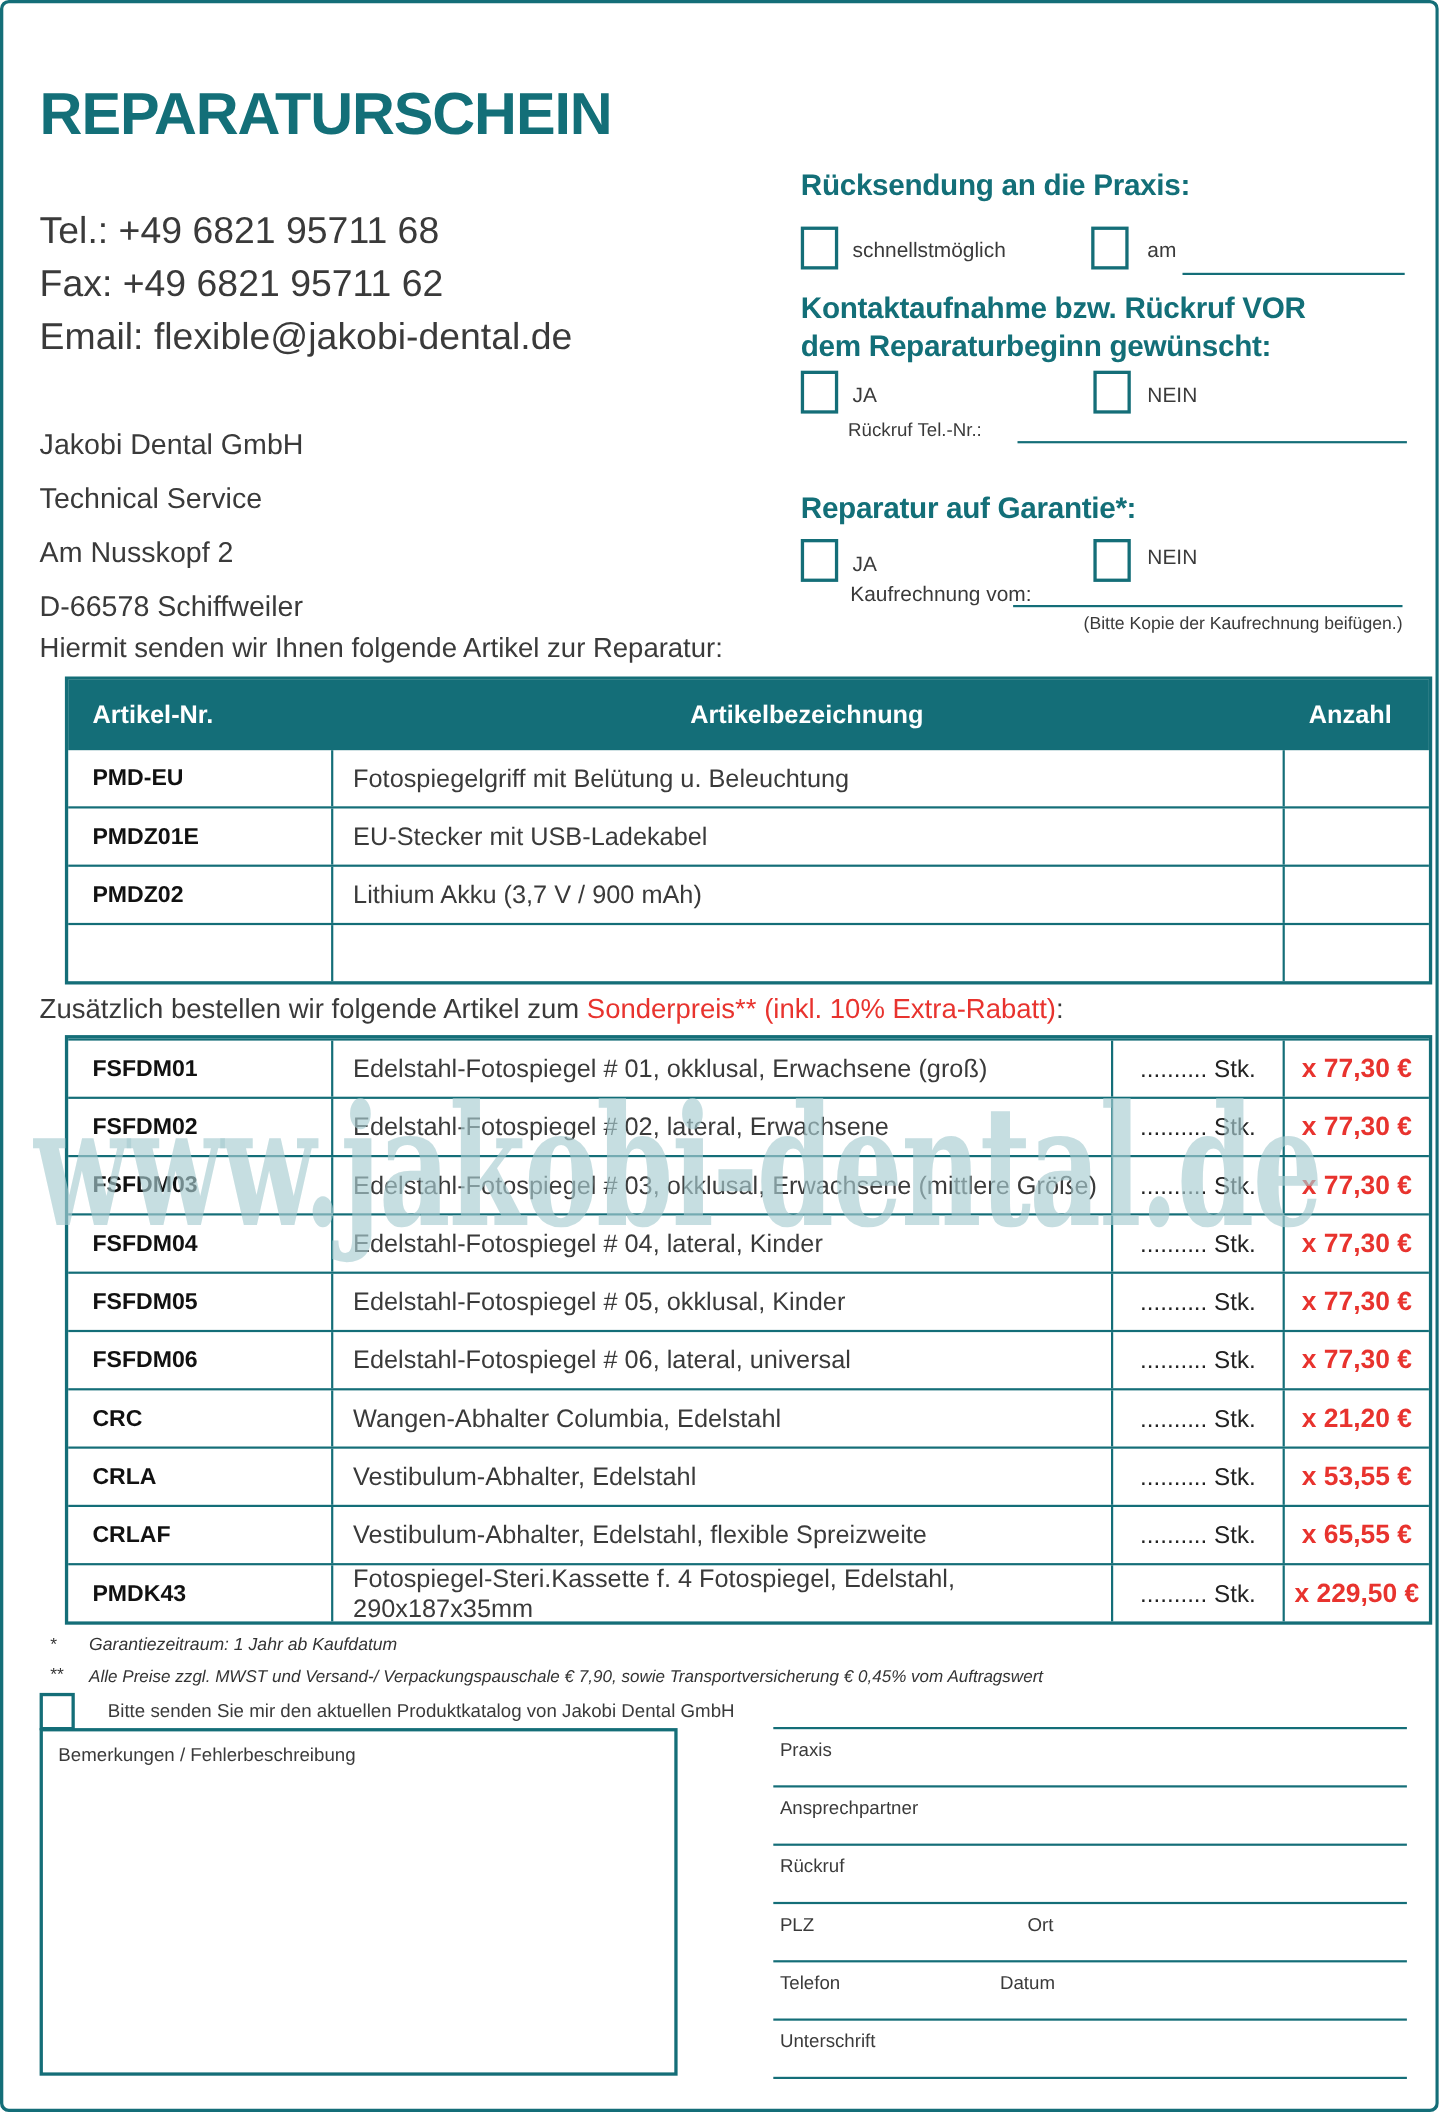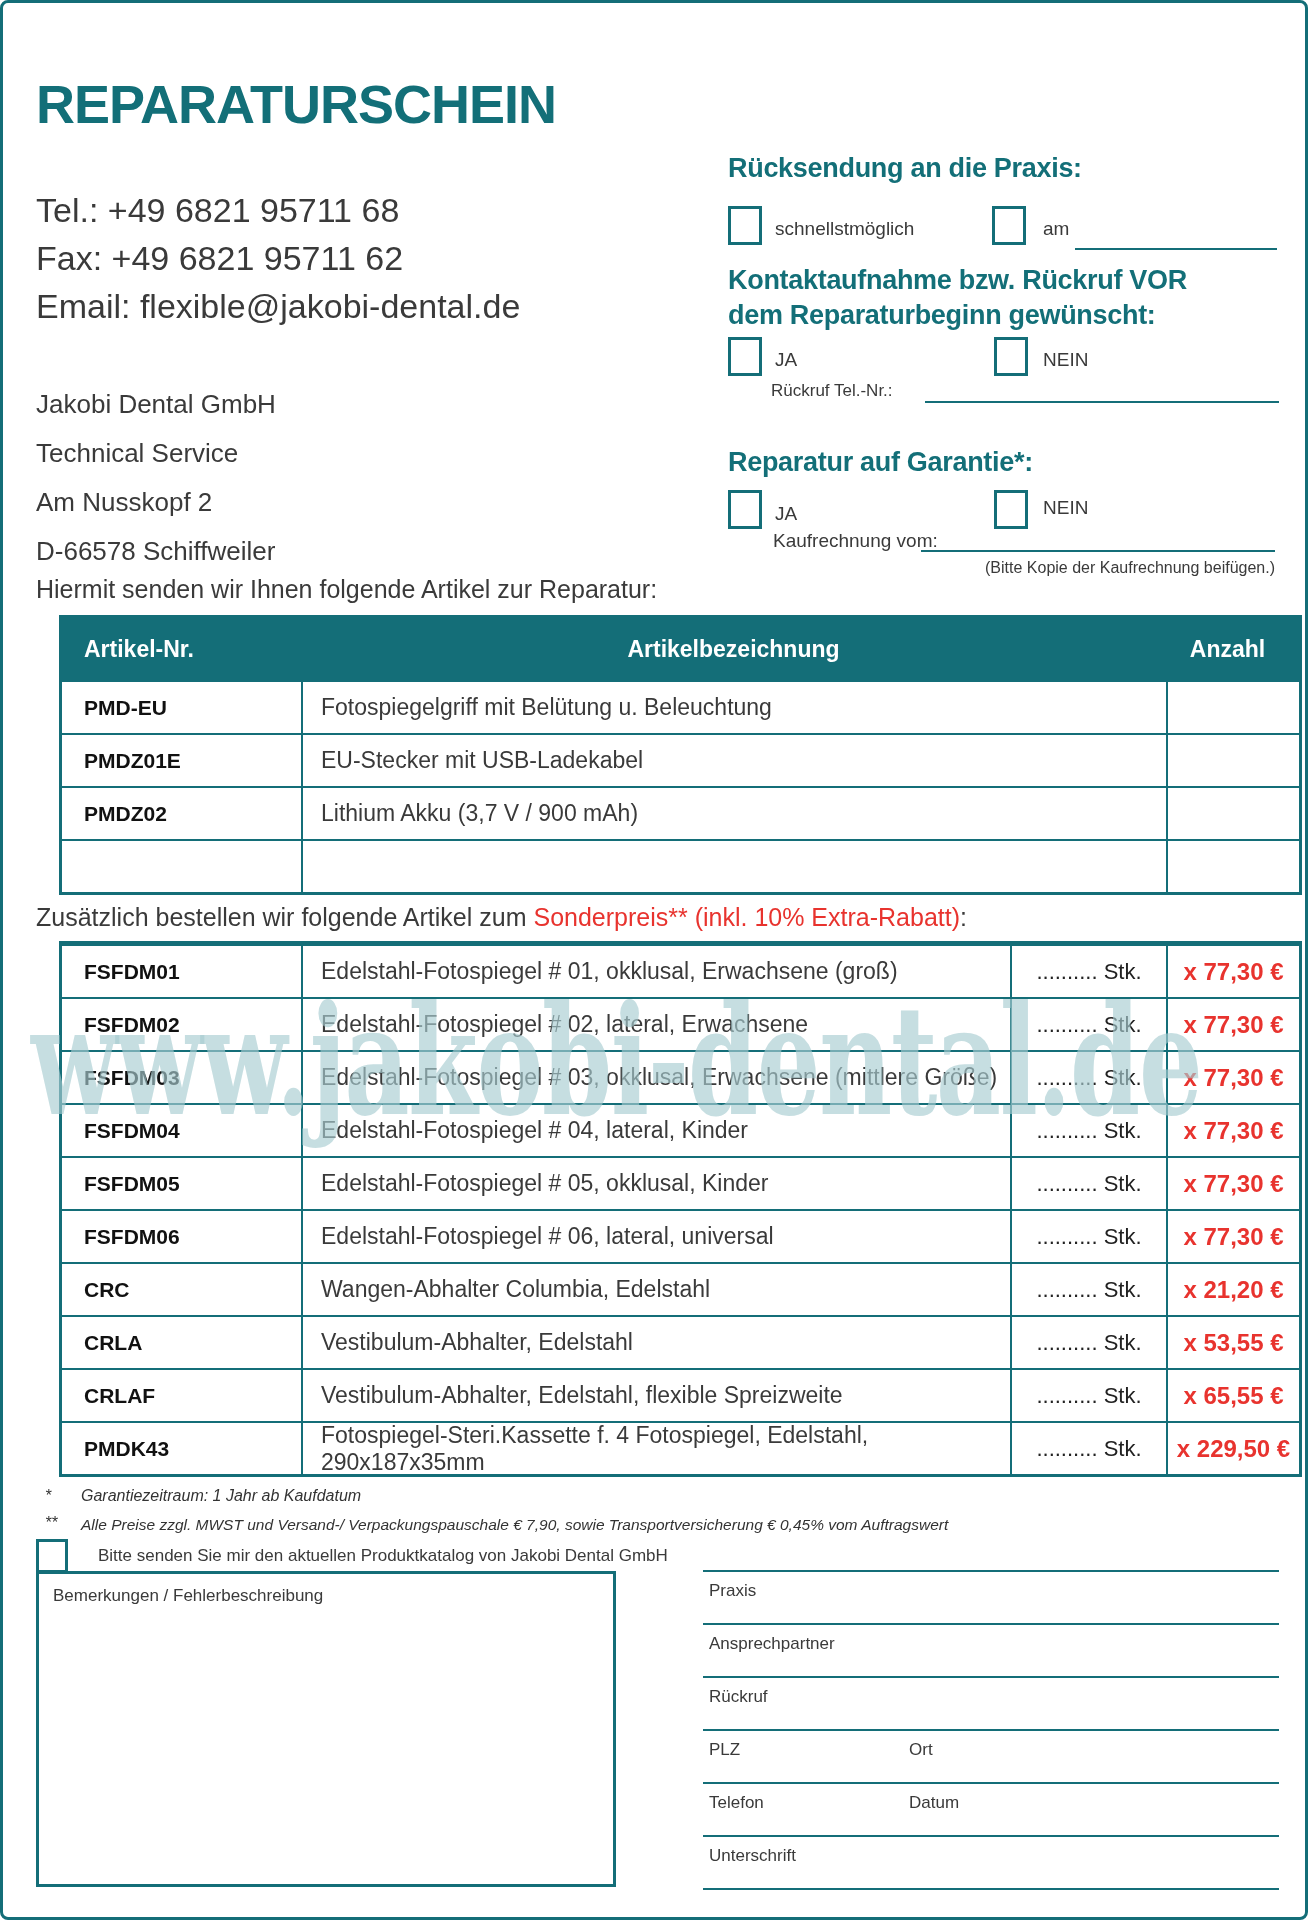--- a/index.html
+++ b/index.html
@@ -221,21 +221,21 @@
 
   <div>
     <div class="field-line" style="top: 1673px;"></div>
     <div class="field-label" style="top: 1684px;">Rückruf</div>
 
   </div>
 
   <div>
     <div class="field-line" style="top: 1726px;"></div>
     <div class="field-label" style="top: 1737px;">PLZ</div>
-    <div class="field-label2" style="top: 1737px;">Ort</div>
+    <div class="field-label2" style="top: 1737px; margin-left: 25px;">Ort</div>
   </div>
 
   <div>
     <div class="field-line" style="top: 1779px;"></div>
     <div class="field-label" style="top: 1790px;">Telefon</div>
     <div class="field-label2" style="top: 1790px;">Datum</div>
   </div>
 
   <div>
     <div class="field-line" style="top: 1832px;"></div>

